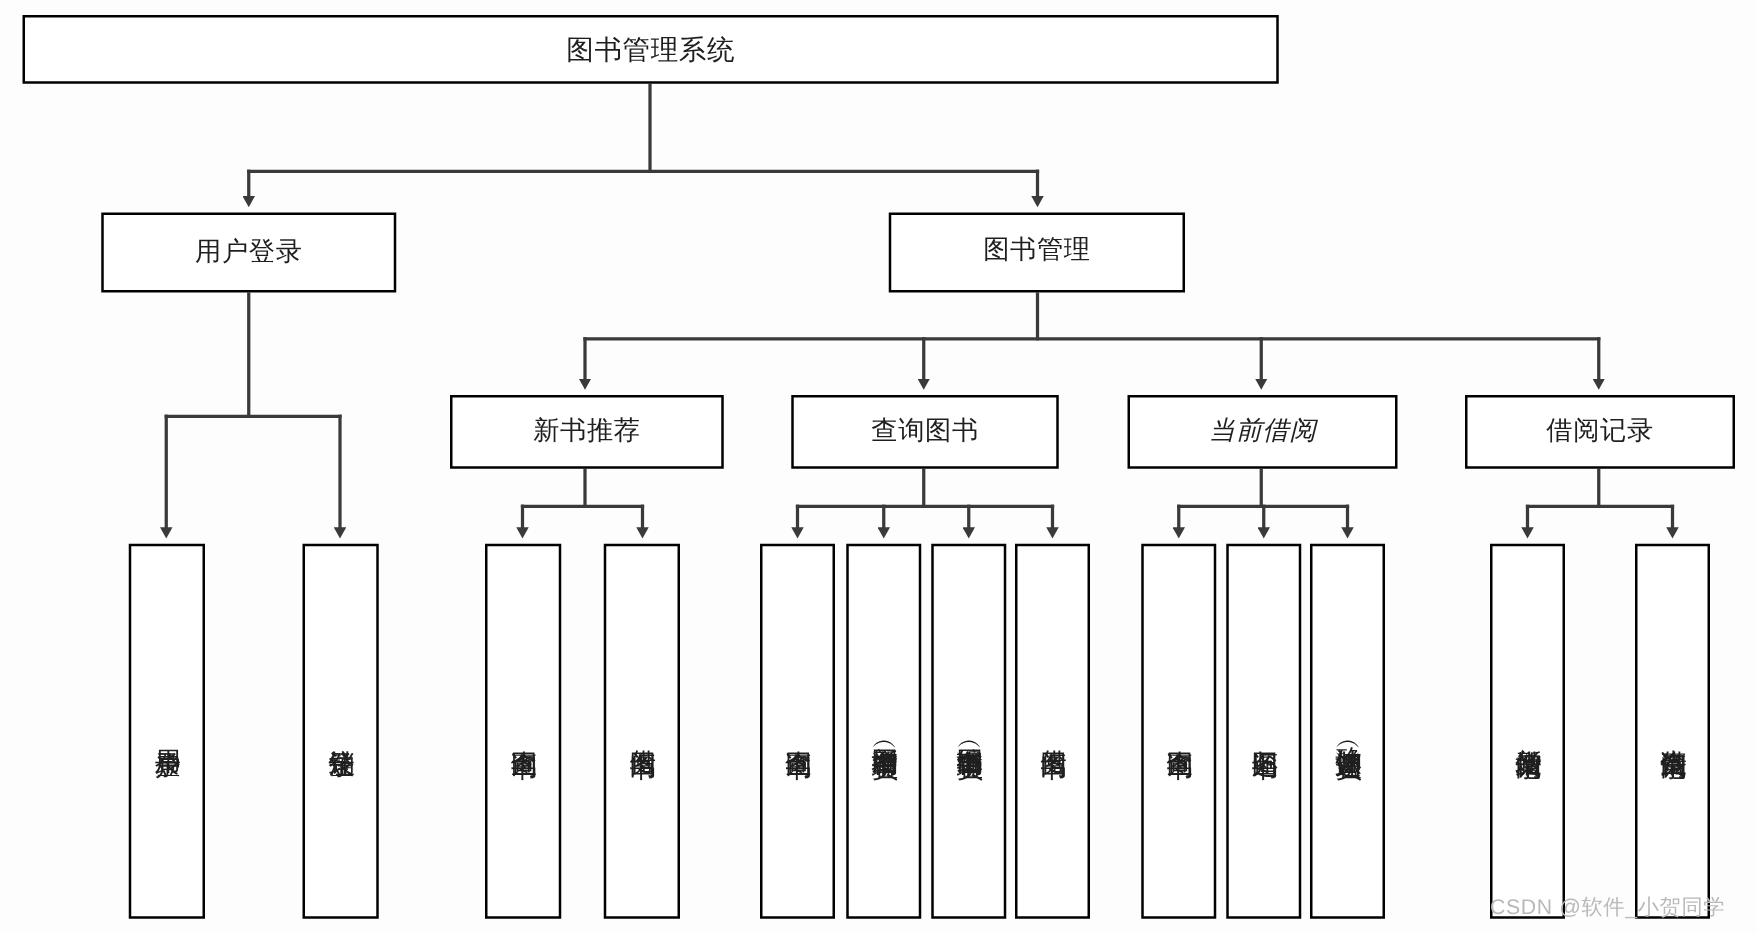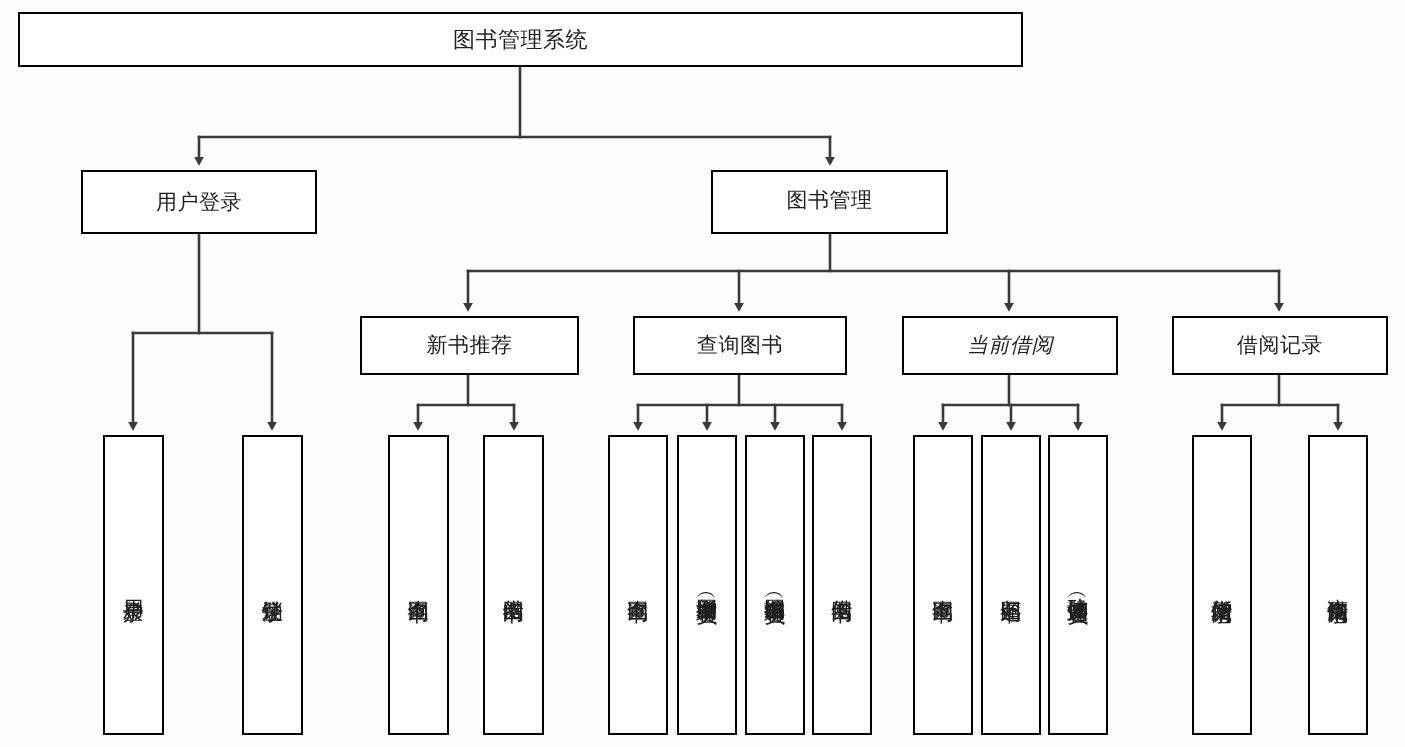--- a/index.html
+++ b/index.html
@@ -190,14 +190,15 @@
     <span class="node-label">确认归还（管理员）</span>
   </div>
 
   <div class="node v-node" style="left:1192px; top:435px; width:60px; height:300px;">
     <span class="node-label">新增借阅记录</span>
   </div>
   <div class="node v-node" style="left:1308px; top:435px; width:60px; height:300px;">
     <span class="node-label">查询借阅记录</span>
   </div>
 
+  <div class="watermark" style="left:1192px; top:714px;">CSDN @软件_小贺同学</div>
 
 </div>
 
 </body></html>

